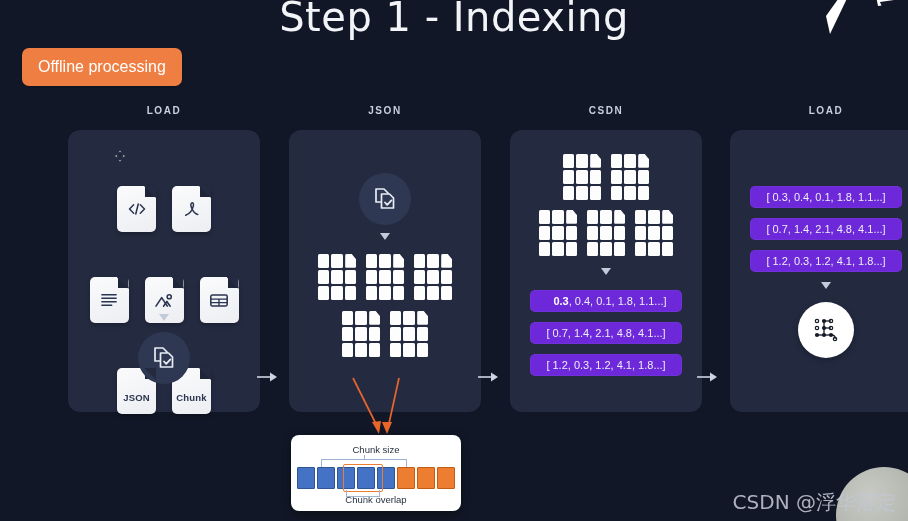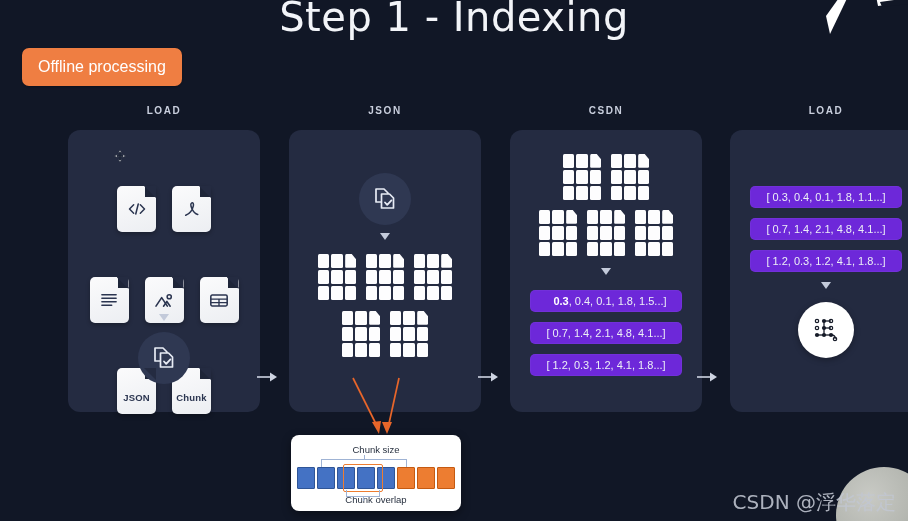--- a/index.html
+++ b/index.html
@@ -433,21 +433,21 @@
               </div>
           </div>
         </div>
 
         <div style="position:absolute;left:0;right:0;top:138px;">
           <div class="tri"></div>
         </div>
 
         <div style="position:absolute;left:0;right:0;top:160px;">
           <div class="vec">
-            <b>0.3</b><span>, 0.4, 0.1, 1.8, 1.5...]</span>
+            <b>0.3</b><span>, 0.4, 0.1, 1.8, 1.1...]</span>
           </div>
           <div class="vec">[ 0.7, 1.4, 2.1, 4.8, 4.1...]</div>
           <div class="vec">[ 1.2, 0.3, 1.2, 4.1, 1.8...]</div>
         </div>
       </div>
     </div>
 
     <div class="col col-3">
       <div class="col-head">LOAD</div>
       <div class="panel panel-3">

